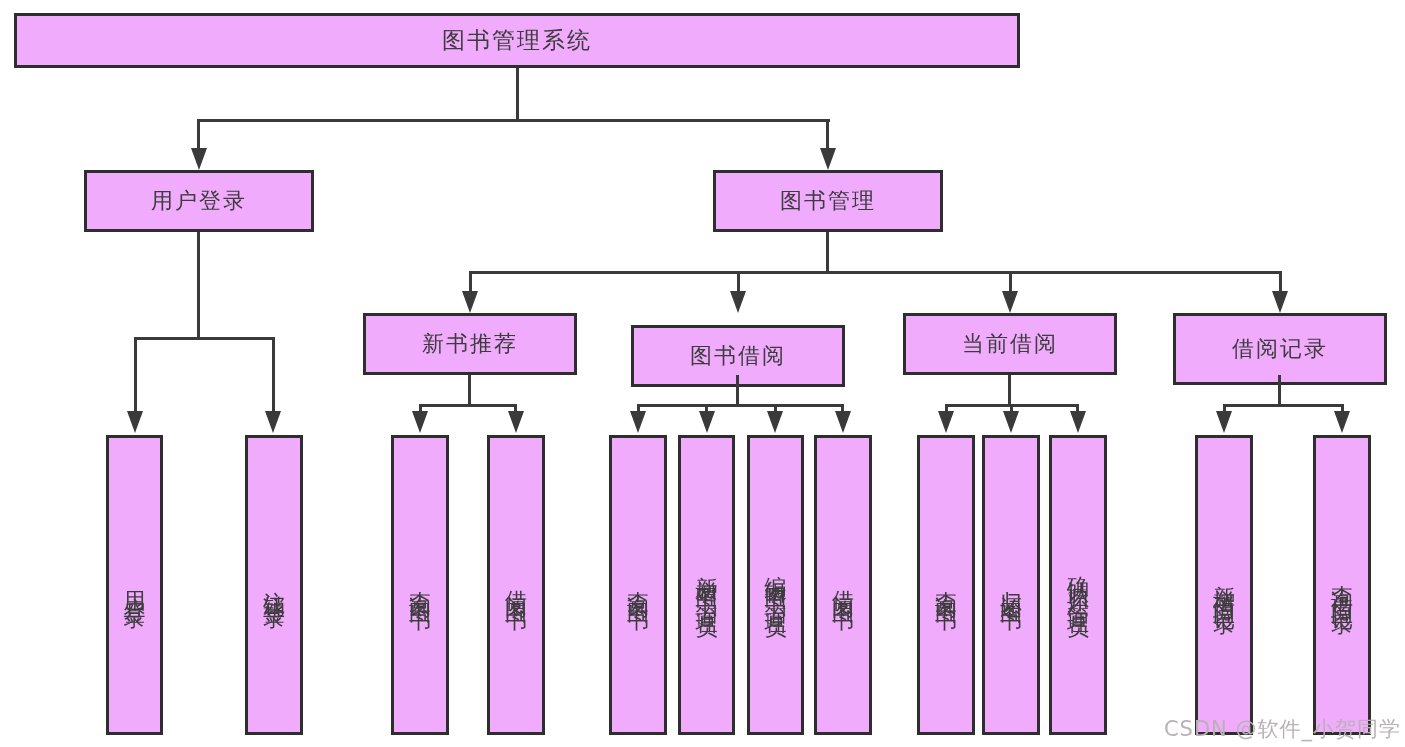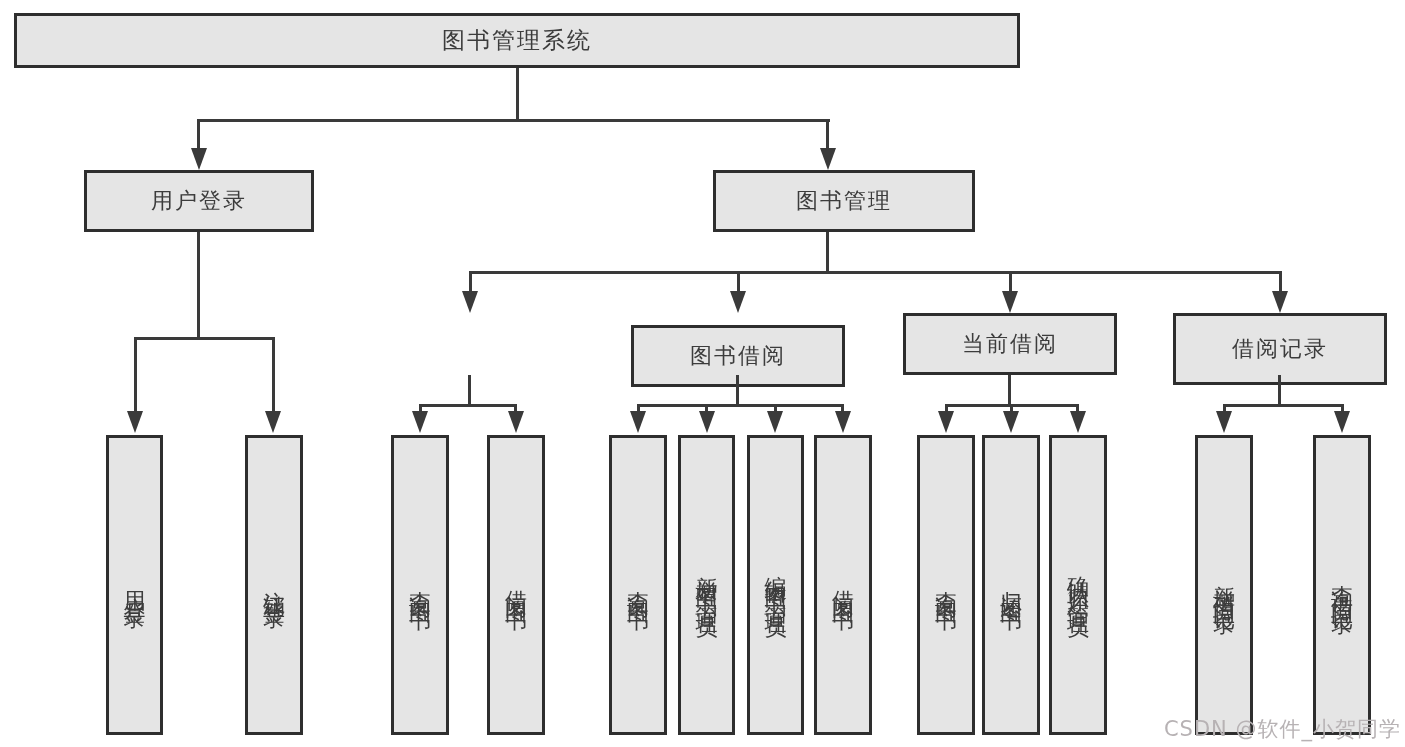--- a/index.html
+++ b/index.html
@@ -8,21 +8,21 @@
     position: relative;
     width: 1405px;
     height: 747px;
     background: #ffffff;
     font-family: "DejaVu Sans", "Liberation Sans", sans-serif;
     overflow: hidden;
   }
   .node {
     position: absolute;
     border: 3px solid #2e2e2e;
-    background: #e5e5e5;
+    background: #f0abfc;
     display: flex;
     align-items: center;
     justify-content: center;
     color: #3c3c3c;
   }
   .node .hlabel {
     font-size: 22px;
     letter-spacing: 2px;
     white-space: nowrap;
   }
@@ -71,21 +71,21 @@
     <div class="edge" style="left:198px; top:119px; width:632px; height:3px;"></div>
     <div class="edge" style="left:197px; top:119px; width:3px; height:29px;"></div>
     <div class="arrowhead" style="left:191px; top:148px;"></div>
     <div class="edge" style="left:826px; top:119px; width:3px; height:29px;"></div>
     <div class="arrowhead" style="left:820px; top:148px;"></div>
   </div>
 
   <div class="node" style="left:84px; top:170px; width:230px; height:62px;">
     <span class="hlabel">用户登录</span>
   </div>
-  <div class="node" style="left:713px; top:170px; width:262px; height:62px;">
+  <div class="node" style="left:713px; top:170px; width:230px; height:62px;">
     <span class="hlabel">图书管理</span>
   </div>
 
   <div>
     <div class="edge" style="left:197px; top:232px; width:3px; height:106px;"></div>
     <div class="edge" style="left:134px; top:337px; width:141px; height:3px;"></div>
     <div class="edge" style="left:134px; top:337px; width:3px; height:74px;"></div>
     <div class="arrowhead" style="left:127px; top:411px;"></div>
     <div class="edge" style="left:272px; top:337px; width:3px; height:74px;"></div>
     <div class="arrowhead" style="left:265px; top:411px;"></div>
@@ -97,20 +97,23 @@
     <div class="edge" style="left:469px; top:271px; width:3px; height:20px;"></div>
     <div class="arrowhead" style="left:462px; top:291px;"></div>
     <div class="edge" style="left:737px; top:271px; width:3px; height:20px;"></div>
     <div class="arrowhead" style="left:730px; top:291px;"></div>
     <div class="edge" style="left:1009px; top:271px; width:3px; height:20px;"></div>
     <div class="arrowhead" style="left:1002px; top:291px;"></div>
     <div class="edge" style="left:1279px; top:271px; width:3px; height:20px;"></div>
     <div class="arrowhead" style="left:1272px; top:291px;"></div>
   </div>
 
+  <div class="node" style="left:363px; top:313px; width:214px; height:62px;">
+    <span class="hlabel">新书推荐</span>
+  </div>
   <div class="node" style="left:631px; top:313px; width:214px; height:62px;margin-top:12px;">
     <span class="hlabel">图书借阅</span>
   </div>
   <div class="node" style="left:903px; top:313px; width:214px; height:62px;">
     <span class="hlabel">当前借阅</span>
   </div>
   <div class="node" style="left:1173px; top:313px; width:214px; height:72px;">
     <span class="hlabel">借阅记录</span>
   </div>
 

